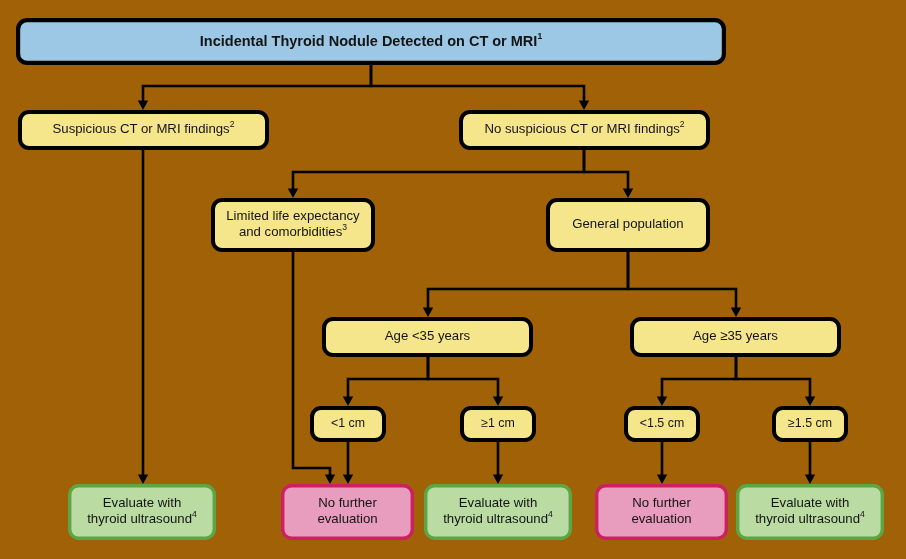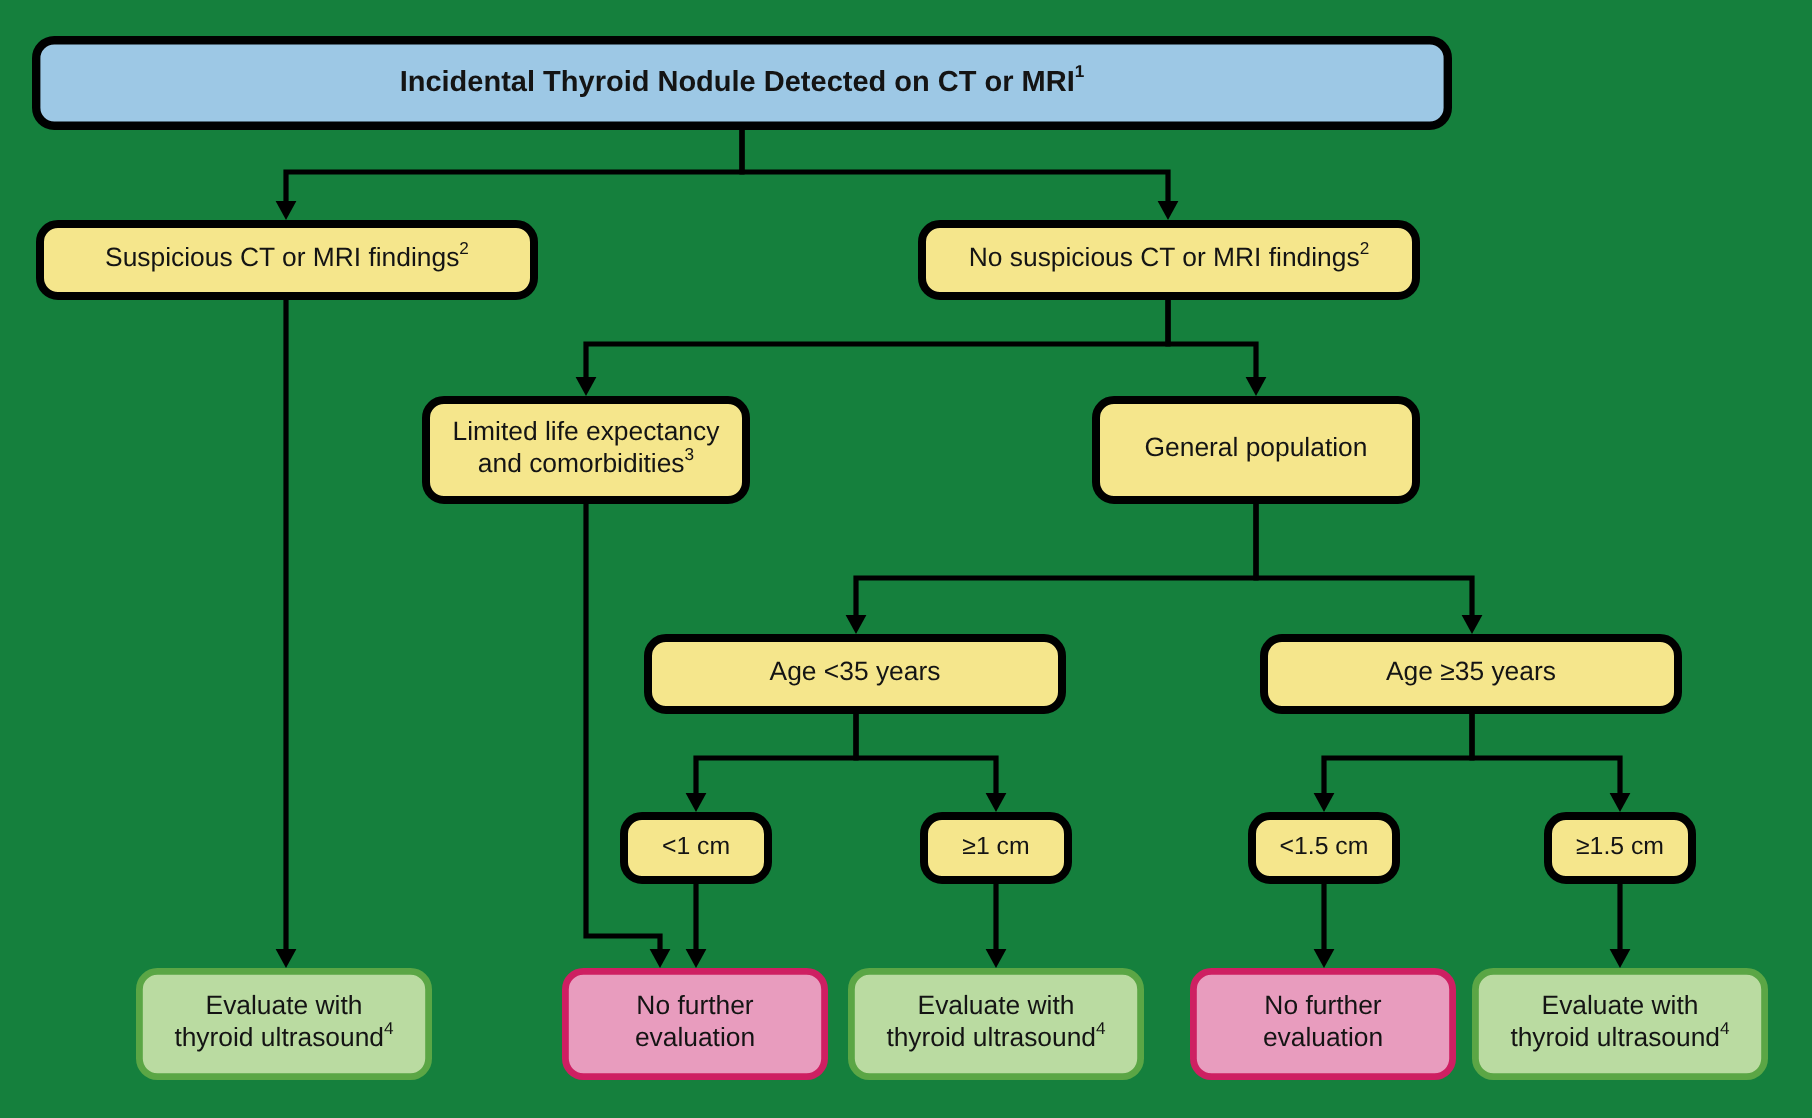--- a/index.html
+++ b/index.html
@@ -11,21 +11,21 @@
   body {
     width: 906px;
     height: 559px;
     overflow: hidden;
     font-family: "Liberation Sans", sans-serif;
   }
   #chart-root {
     position: relative;
     width: 906px;
     height: 559px;
-    background: #15803d;
+    background: #a16207;
   }
   svg#flow {
     position: absolute;
     top: 0;
     left: 0;
     width: 906px;
     height: 559px;
     display: block;
   }
   .node-rect {

